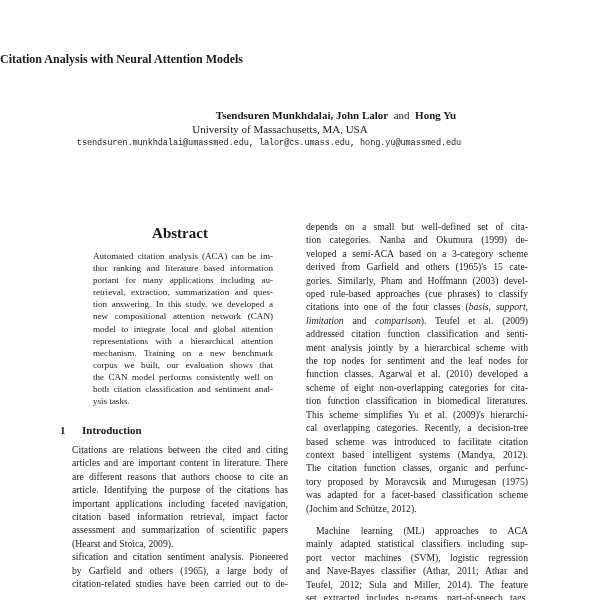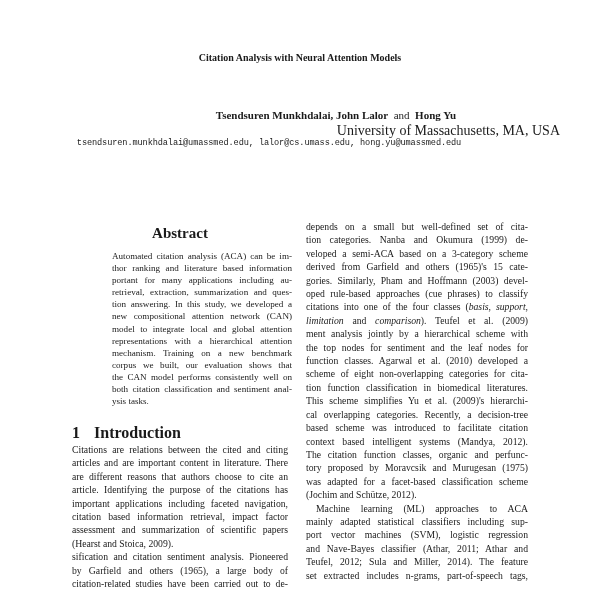--- a/index.html
+++ b/index.html
@@ -1,30 +1,30 @@
 <!DOCTYPE html>
 <html><head>
 <meta charset="utf-8">
 <style>
   html, body { margin:0; padding:0; background:#fff; }
   body { width:600px; height:600px; overflow:hidden; position:relative;
          font-family:"Liberation Serif","DejaVu Serif",serif; color:#1a1a1a; }
-  .title { position:absolute; top:52px; left:0; width:600px; text-align:center;
-           font-weight:bold; font-size:10px; }
+  .title { position:absolute; top:52px; left:0; width:600px; text-align:left;
+           font-weight:bold; font-size:12px; }
   .authors { position:absolute; top:109px; left:0; width:600px; text-align:center;
              font-size:11px;margin-left:36px; }
   .authors b { font-weight:bold; }
-  .affil { position:absolute; top:123px; left:0; width:560px; text-align:right; font-size:14px; }
+  .affil { position:absolute; top:123px; left:0; width:560px; text-align:center; font-size:11px; }
   .emails { position:absolute; top:138px; left:0; width:538px; text-align:center;
             font-family:"Liberation Mono","DejaVu Sans Mono",monospace; font-size:8.6px; letter-spacing:-0.1px; }
   .abs-head { position:absolute; top:225px; left:72px; width:216px; text-align:center;
               font-weight:bold; font-size:15px; }
   .abstract { position:absolute; top:250px; left:93px; width:180px; font-size:9.1px;
-              line-height:12.1px; text-align:justify; hyphens:manual;margin-left:19px; }
-  .sec-head { position:absolute; top:424px; left:72px; font-weight:bold; font-size:16px; }
+              line-height:12.1px; text-align:justify; hyphens:manual; }
+  .sec-head { position:absolute; top:424px; left:60px; font-weight:bold; font-size:11px; }
   .sec-head .num { display:inline-block; width:22px; }
   .col { position:absolute; font-size:9.7px; line-height:13.4px; text-align:justify; }
   .left-body { top:443px; left:72px; width:216px; }
   .right-body { top:220px; left:306px; width:222px; }
   .line { display:block; text-align:justify; text-align-last:justify; white-space:nowrap; }
   .line.last { text-align-last:left; }
   i { font-style:italic; }
 </style>
 </head>
 <body>
@@ -77,32 +77,33 @@
 
 <div class="col right-body">
   <span class="line">depends on a small but well-defined set of cita-</span>
   <span class="line">tion categories.  Nanba and Okumura (1999) de-</span>
   <span class="line">veloped a semi-ACA based on a 3-category scheme</span>
   <span class="line">derived from Garfield and others (1965)'s 15 cate-</span>
   <span class="line">gories. Similarly, Pham and Hoffmann (2003) devel-</span>
   <span class="line">oped rule-based approaches (cue phrases) to classify</span>
   <span class="line"><span>citations into one of the four classes (</span><i>basis</i><span>, </span><i>support</i><span>,</span></span>
   <span class="line"><i>limitation</i><span> and </span><i>comparison</i><span>).  Teufel et al. (2009)</span></span>
+  <span class="line">addressed citation function classification and senti-</span>
   <span class="line">ment analysis jointly by a hierarchical scheme with</span>
   <span class="line">the top nodes for sentiment and the leaf nodes for</span>
   <span class="line">function classes. Agarwal et al. (2010) developed a</span>
   <span class="line">scheme of eight non-overlapping categories for cita-</span>
   <span class="line">tion function classification in biomedical literatures.</span>
   <span class="line">This scheme simplifies Yu et al. (2009)'s hierarchi-</span>
   <span class="line">cal overlapping categories. Recently, a decision-tree</span>
   <span class="line">based scheme was introduced to facilitate citation</span>
   <span class="line">context based intelligent systems (Mandya, 2012).</span>
   <span class="line">The citation function classes, organic and perfunc-</span>
   <span class="line">tory proposed by Moravcsik and Murugesan (1975)</span>
   <span class="line">was adapted for a facet-based classification scheme</span>
   <span class="line last">(Jochim and Schütze, 2012).</span>
-  <span class="line" style="padding-left:10px; ">Machine learning (ML) approaches to ACA</span>
+  <span class="line" style="padding-left:10px; margin-top:9px;">Machine learning (ML) approaches to ACA</span>
   <span class="line">mainly adapted statistical classifiers including sup-</span>
   <span class="line">port vector machines (SVM), logistic regression</span>
   <span class="line">and Nave-Bayes classifier (Athar, 2011; Athar and</span>
   <span class="line">Teufel, 2012; Sula and Miller, 2014).  The feature</span>
   <span class="line">set extracted includes n-grams, part-of-speech tags,</span>
 </div>
 
 </body></html>

